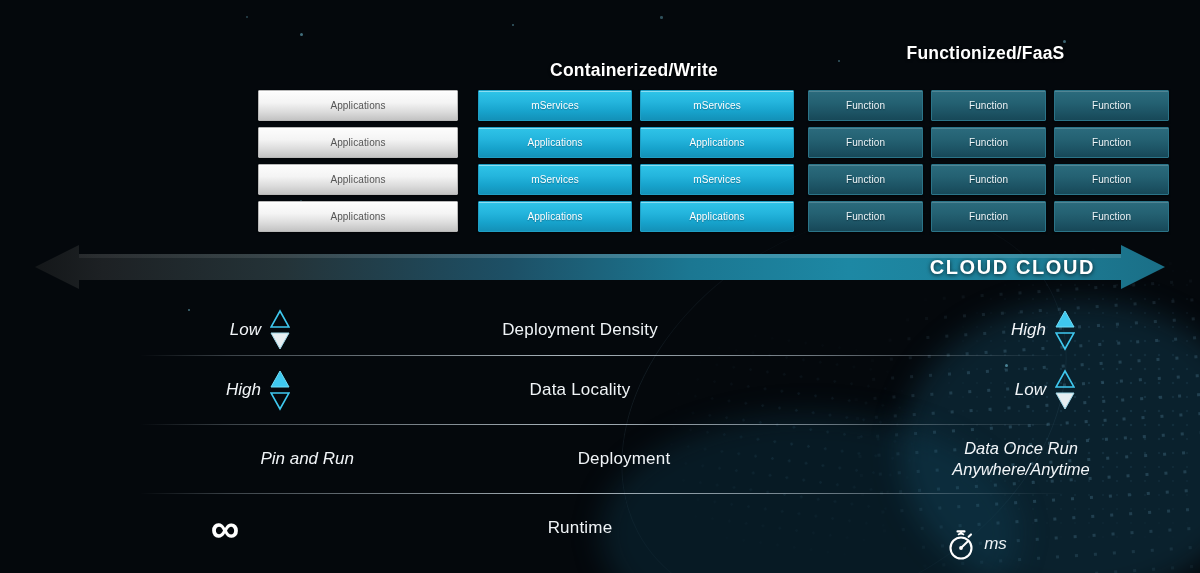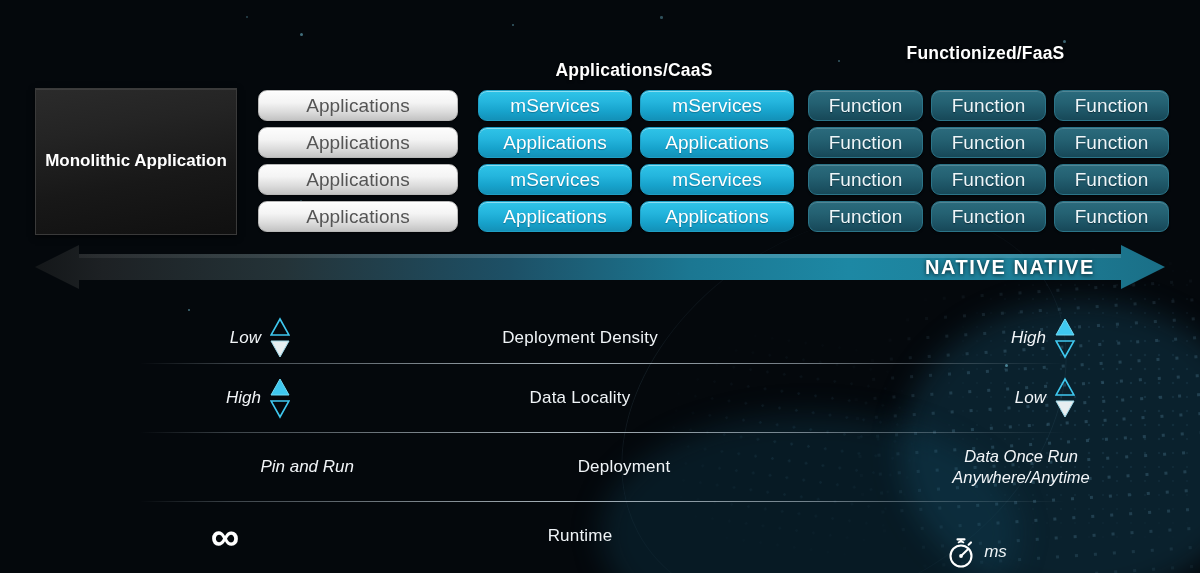--- a/index.html
+++ b/index.html
@@ -73,22 +73,22 @@
     position:absolute;left:35px;top:88px;width:200px;height:145px;
     background:linear-gradient(170deg,#2b2b2b 0%,#242424 28%,#181818 62%,#101010 100%);
     border:1px solid #3a3a3a;
     box-shadow:inset 0 1px 0 rgba(255,255,255,.09), 0 2px 6px rgba(0,0,0,.6);
     display:flex;align-items:center;justify-content:center;
     color:#fff;font-weight:bold;font-size:17px;line-height:1.32;text-align:center;
   }
   .cellrow{position:absolute;display:flex;gap:8px;}
   .cell{
     height:29px;display:flex;align-items:center;justify-content:center;
-    font-size:19px;letter-spacing:.1px;
-    border-radius:9px;
+    font-size:10px;letter-spacing:.1px;
+    border-radius:1px;
   }
   .cell.white{
     background:linear-gradient(to bottom,#fdfdfd 0%,#f4f4f4 40%,#dcdcdc 72%,#c3c3c3 100%);
     color:#555;
     box-shadow:inset 0 1px 0 #fff, 0 1px 2px rgba(0,0,0,.55);
     border:1px solid #b8b8b8;
   }
   .cell.cyan{
     background:linear-gradient(to bottom,#2fc4e8 0%,#24b5dd 38%,#17a3cc 70%,#1391b8 100%);
     color:#fff;
@@ -109,21 +109,21 @@
   .arrow-svg{display:block;}
   .arrow-label{
     position:absolute;top:0;height:44px;display:flex;align-items:center;
     color:#fff;font-weight:bold;font-size:20px;letter-spacing:1.6px;
     text-shadow:0 1px 4px rgba(0,0,0,.75);
   }
   #lbl-trad{left:70px;}
   #lbl-cn{right:70px;}
 
   
-  #rows{position:absolute;left:0;top:300px;width:1200px;height:273px;}
+  #rows{position:absolute;left:0;top:292px;width:1200px;height:273px;}
   .row{position:absolute;left:0;width:1200px;height:68px;}
   .sep{
     position:absolute;left:140px;width:925px;height:1px;
     background:linear-gradient(to right, rgba(190,205,215,0) 0%, rgba(190,205,215,.30) 10%, rgba(215,228,236,.78) 46%, rgba(200,214,224,.55) 72%, rgba(160,180,195,0) 100%);
   }
   .row-center{
     position:absolute;left:300px;width:560px;top:0;height:68px;
     display:flex;align-items:center;justify-content:center;
     color:#f0f4f7;font-size:17px;letter-spacing:.2px;
   }
@@ -164,38 +164,35 @@
   <div class="spark" style="left:1063px;top:40px;width:3px;height:3px;opacity:.45;"></div>
   <div class="spark" style="left:246px;top:16px;width:2px;height:2px;opacity:.3;"></div>
   <div class="spark" style="left:188px;top:309px;width:2px;height:2px;opacity:.5;"></div>
   <div class="spark" style="left:1005px;top:364px;width:3px;height:3px;opacity:.55;"></div>
   <div class="spark" style="left:300px;top:200px;width:2px;height:2px;opacity:.3;"></div>
   <div class="spark" style="left:620px;top:182px;width:2px;height:2px;opacity:.28;"></div>
 </div>
 
 <section id="stacks">
 
-  <div class="mono-box">
-    <span>Monolithic Application</span>
-  </div>
 
   <div class="cellrow" style="left:258px;top:90px;width:200px;">
     <div class="cell white" style="width:200px;">Applications</div>
   </div>
   <div class="cellrow" style="left:258px;top:127px;width:200px;">
     <div class="cell white" style="width:200px;">Applications</div>
   </div>
   <div class="cellrow" style="left:258px;top:164px;width:200px;">
     <div class="cell white" style="width:200px;">Applications</div>
   </div>
   <div class="cellrow" style="left:258px;top:201px;width:200px;">
     <div class="cell white" style="width:200px;">Applications</div>
   </div>
 
-  <div class="col-title" style="left:478px;top:60px;width:312px;">Applications/CaaS</div>
+  <div class="col-title" style="left:478px;top:60px;width:312px;">Containerized/Write</div>
   <div class="cellrow" style="left:478px;top:90px;">
     <div class="cell cyan" style="width:152px;">mServices</div>
     <div class="cell cyan" style="width:152px;">mServices</div>
   </div>
   <div class="cellrow" style="left:478px;top:127px;">
     <div class="cell cyan" style="width:152px;">Applications</div>
     <div class="cell cyan" style="width:152px;">Applications</div>
   </div>
   <div class="cellrow" style="left:478px;top:164px;">
     <div class="cell cyan" style="width:152px;">mServices</div>
@@ -244,21 +241,21 @@
       </linearGradient>
       <linearGradient id="agTop" x1="0" y1="0" x2="1" y2="0">
         <stop offset="0" stop-color="rgba(255,255,255,0.06)"></stop>
         <stop offset="0.5" stop-color="rgba(255,255,255,0.16)"></stop>
         <stop offset="1" stop-color="rgba(255,255,255,0.13)"></stop>
       </linearGradient>
     </defs>
     <polygon points="0,22 44,0 44,9 1086,9 1086,0 1130,22 1086,44 1086,35 44,35 44,44" fill="url(#ag)"></polygon>
     <polygon points="44,9 1086,9 1086,13 44,13" fill="url(#agTop)"></polygon>
   </svg>
-  <div class="arrow-label" id="lbl-cn">NATIVE NATIVE</div>
+  <div class="arrow-label" id="lbl-cn">CLOUD CLOUD</div>
 </section>
 
 <section id="rows">
 
   <div class="row" style="top:4px;">
     <div class="side left">
       <span class="side-text">Low</span>
       <svg class="arrows" viewBox="0 0 20 42">
         <polygon points="10,2 19,18 1,18" fill="none" stroke="#3fc8ef" stroke-width="1.6"></polygon>
         <polygon points="10,40 19,24 1,24" fill="#e7eef1" stroke="#9fd8e8" stroke-width="1"></polygon>

